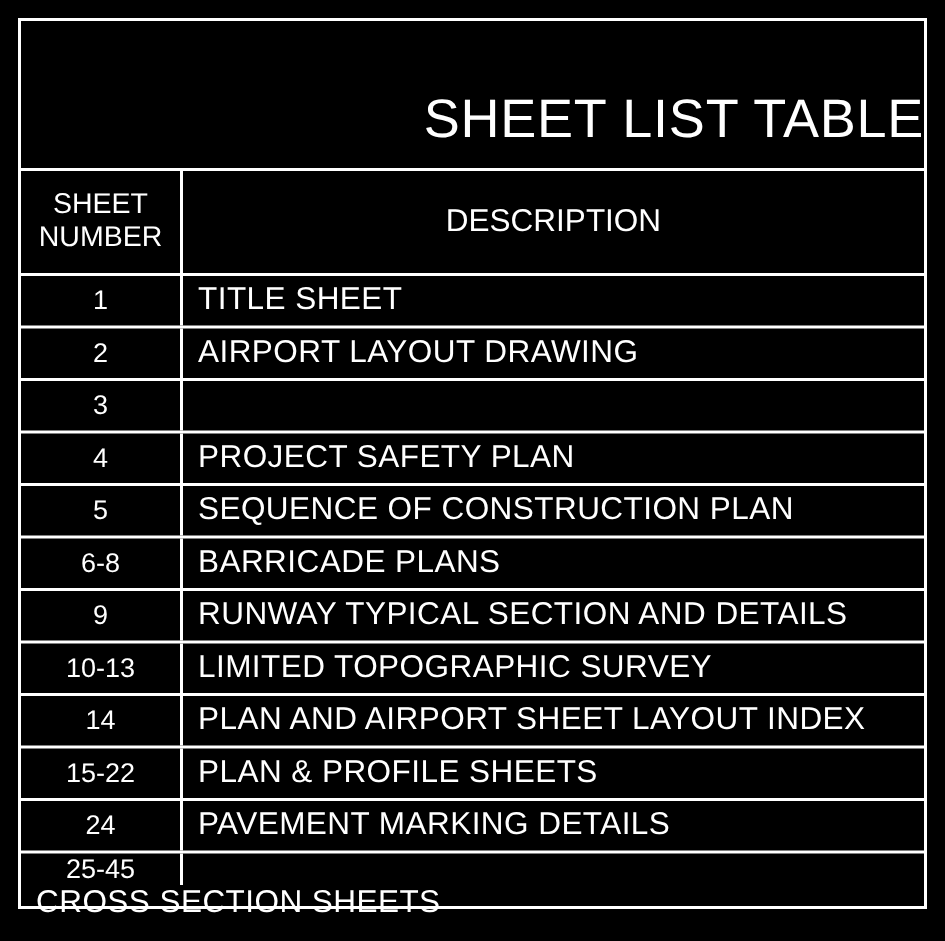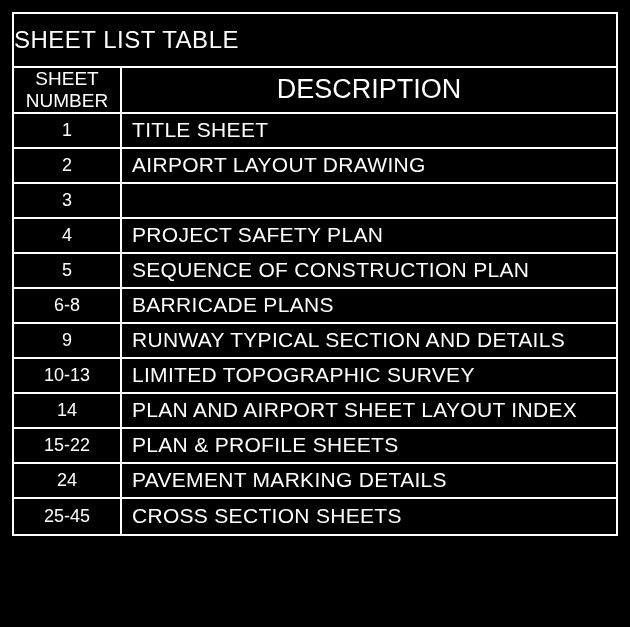--- a/index.html
+++ b/index.html
@@ -13,58 +13,60 @@
       height: 627px;
       font-family: Arial, Helvetica, sans-serif;
       color: #ffffff;
       padding: 12px;
     }
     .table-wrapper {
       border: 2px solid #ffffff;
       width: 100%;
     }
     .title-row {
-      text-align: left;
-      font-size: 24px;
+      text-align: right;
+      font-size: 36px;
       font-weight: normal;
       padding: 12px 0;
       border-bottom: 2px solid #ffffff;
       letter-spacing: 0.5px;
+      margin-top: 32px;
     }
     .header-row {
       display: flex;
       border-bottom: 2px solid #ffffff;
     }
     .col-num {
       width: 108px;
       text-align: center;
       border-right: 2px solid #ffffff;
-      padding: 0 4px;
+      padding: 12px 4px;
       font-size: 19px;
       line-height: 1.15;
       display: flex;
       align-items: flex-start;
       justify-content: center;
     }
     .col-desc {
       flex: 1;
       text-align: center;
       padding: 3px 4px;
-      font-size: 27px;
+      font-size: 21px;
       display: flex;
       align-items: center;
       justify-content: center;
     }
     .data-row {
       display: flex;
       border-bottom: 2px solid #ffffff;
       height: 35px;
     }
     .data-row:last-child {
       border-bottom: none;
+      flex-direction: column;
     }
     .data-num {
       width: 108px;
       text-align: center;
       border-right: 2px solid #ffffff;
       font-size: 18px;
       display: flex;
       align-items: center;
       justify-content: center;
     }

